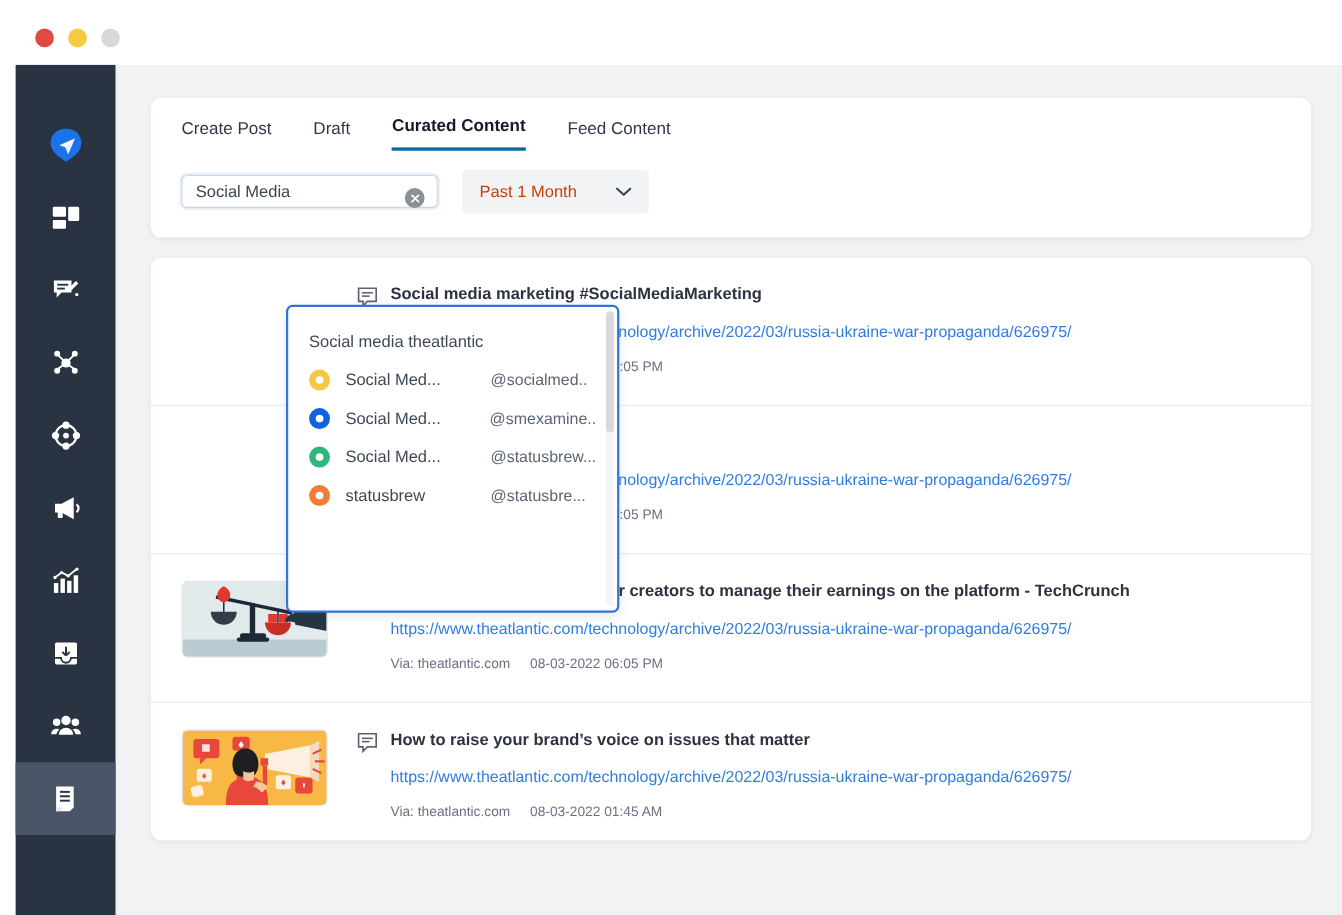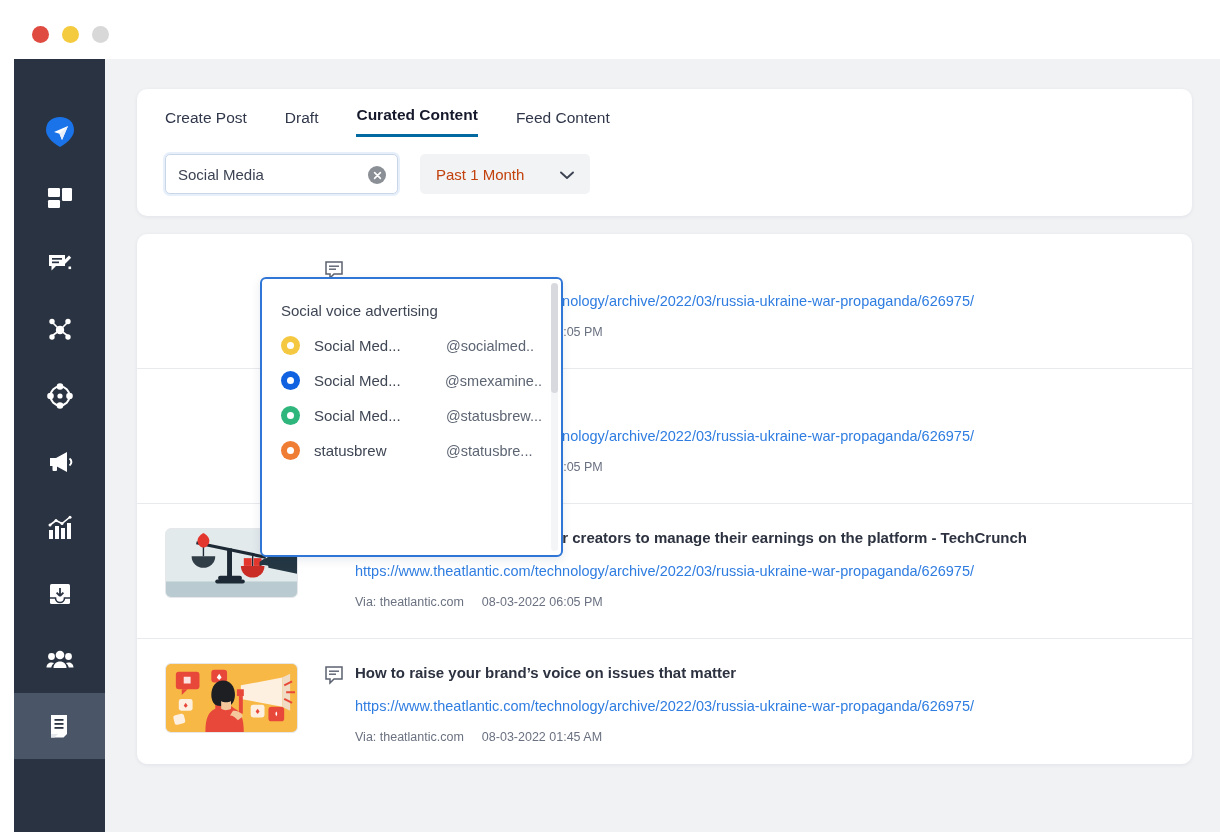--- a/index.html
+++ b/index.html
@@ -86,21 +86,21 @@
   .tab.active {
     font-weight: bold;
     color: #16192b;
     border-bottom: 3px solid #0369a1;
   }
 
   
   .filters { display: flex; align-items: center; gap: 22px; margin-top: 17px; }
   .search-box {
     position: relative;
-    width: 233px; height: 40px;
+    width: 233px; height: 30px;
     border: 1px solid #c9d6e8;
     border-radius: 5px;
     background: #fff;
     display: flex; align-items: center;
     padding: 0 12px;
     box-shadow: 0 0 0 2px rgba(200,220,245,.45);
   }
   .search-box input {
     border: none; outline: none;
     font-size: 15px; color: #3c4352;
@@ -418,20 +418,21 @@
           <div class="thumb-spacer"></div>
           <div class="row-body">
             <div class="row-head">
               <span class="note-icon">
                 <svg width="20" height="20" viewBox="0 0 20 20">
                   <path d="M2 2h16v12h-8l-4 4v-4H2z" fill="none" stroke="#5b6170" stroke-width="1.5"></path>
                   <rect x="5" y="5.5" width="10" height="1.4" fill="#5b6170"></rect>
                   <rect x="5" y="8.5" width="7" height="1.4" fill="#5b6170"></rect>
                 </svg>
               </span>
+              <span class="row-title">Social media marketing #SocialMediaMarketing</span>
             </div>
             <a class="row-url">https://www.theatlantic.com/technology/archive/2022/03/russia-ukraine-war-propaganda/626975/</a>
             <div class="row-meta">
               <span>Via: theatlantic.com</span>
               <span>08-03-2022 06:05 PM</span>
             </div>
           </div>
         </div>
 
         <div class="result-row">
@@ -539,21 +540,21 @@
               <span>08-03-2022 01:45 AM</span>
             </div>
           </div>
         </div>
 
       </div>
 
       <div class="suggest">
         <div class="suggest-scroll">
 
-          <div class="suggest-term">Social voice advertising</div>
+          <div class="suggest-term">Social media theatlantic</div>
 
 
           <div class="suggest-acct">
             <span class="acct-avatar" style="background:#f5c842"></span>
             <span class="acct-name">Social Med...</span>
             <span class="acct-handle">@socialmed..</span>
           </div>
 
           <div class="suggest-acct">
             <span class="acct-avatar" style="background:#1062e0"></span>

